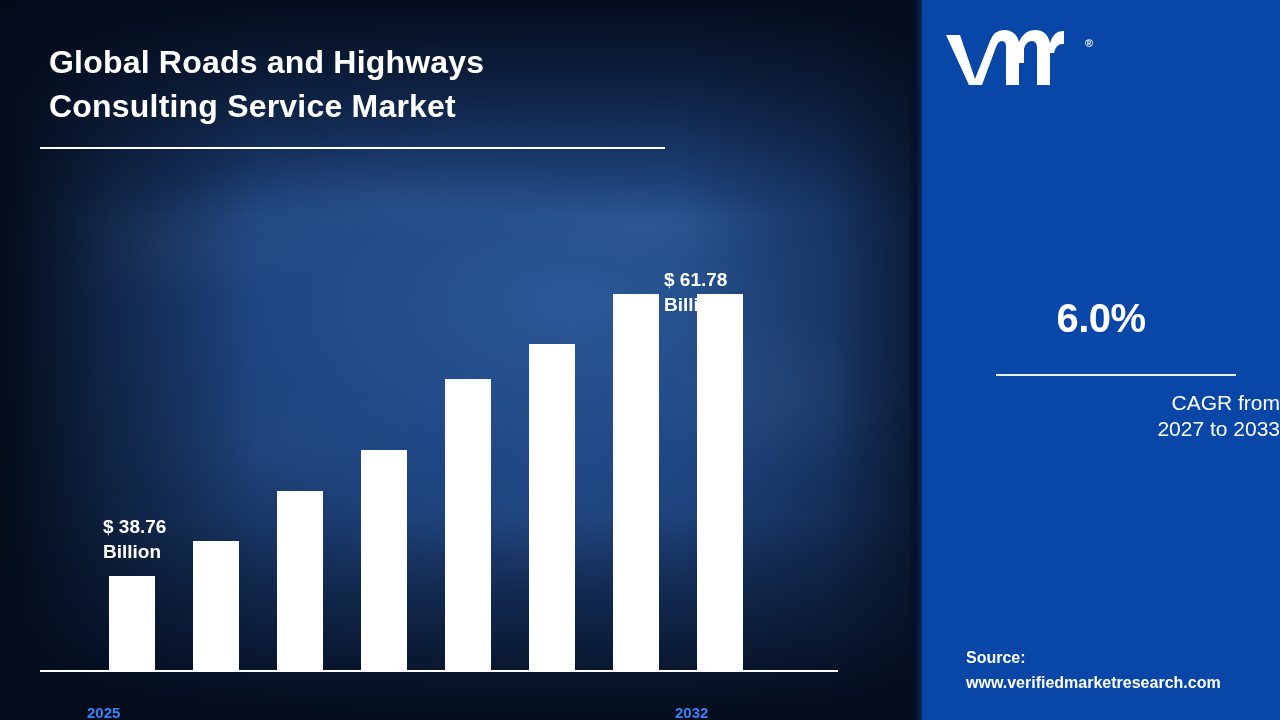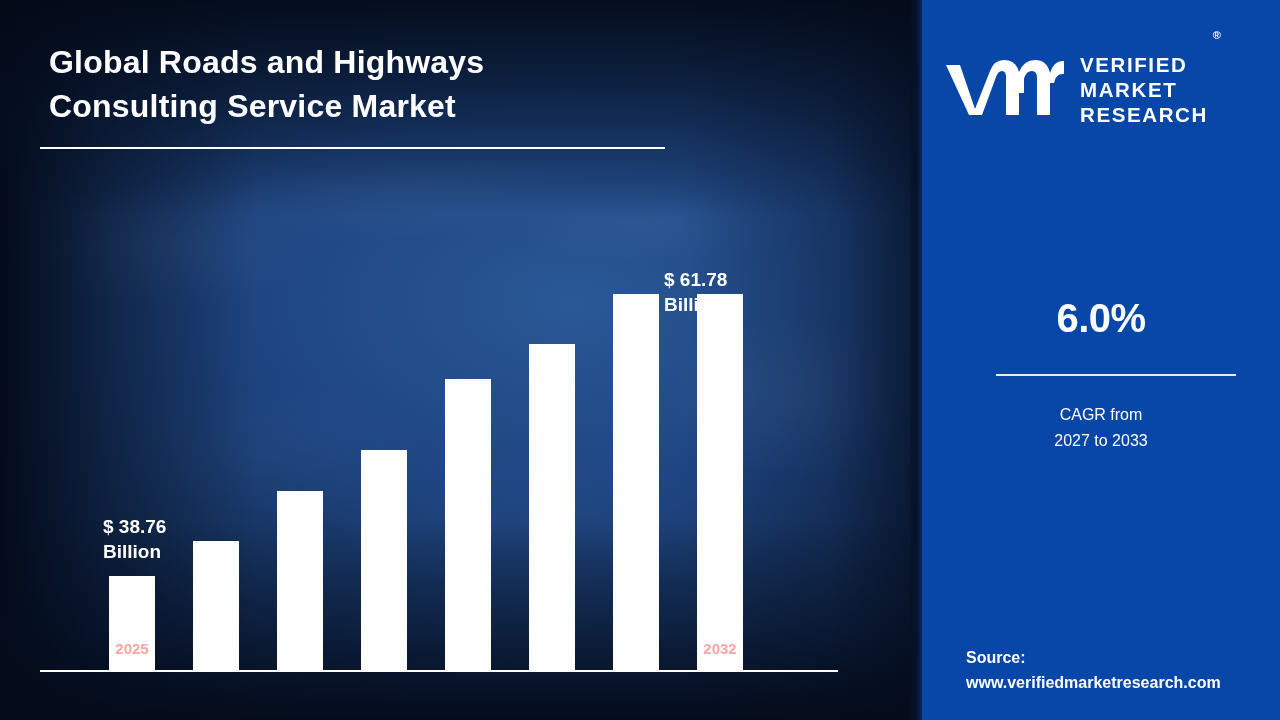--- a/index.html
+++ b/index.html
@@ -101,25 +101,25 @@
   .bar-label {
     position: absolute;
     color: #ffffff;
     font-size: 19px;
     font-weight: bold;
     line-height: 25px;
     white-space: pre-line;
   }
   .x-tick {
     position: absolute;
-    top: 640px;
-    color: #fca5a5;
+    top: 704px;
+    color: #3b82f6;
     font-size: 15px;
     font-weight: bold;
-    text-align: center;
+    text-align: left;
     width: 90px;
   }
 
   
   .right-panel {
     position: absolute;
     left: 922px;
     top: 0;
     width: 358px;
     height: 720px;
@@ -176,27 +176,26 @@
     left: 74px;
     top: 374px;
     width: 240px;
     height: 2px;
     background: #e7eef7;
   }
   .cagr-caption {
     position: absolute;
     left: 0; right: 0;
     top: 390px;
-    text-align: center;
-    color: #ffffff;
-    font-size: 16px;
+    text-align: right;
+    color: #ffffff;
+    font-size: 21px;
     font-weight: normal;
     line-height: 26px;
     white-space: pre-line;
-    margin-top: 12px;
   }
 
   .source {
     position: absolute;
     left: 44px;
     top: 645px;
     color: #ffffff;
     font-size: 16px;
     font-weight: bold;
     line-height: 25px;
@@ -246,23 +245,20 @@
 
   <div class="right-panel">
 
     <div class="logo">
       <svg class="logo-mark" viewBox="0 0 122 66">
         <path d="M2 8 L16 8 L31 52 L46 14 Q50 3 60 3 Q72 3 75 15 L75 58 L62 58 L62 20 Q62 14 58 14 Q54 14 52 20 L38 58 L25 58 Z" fill="#ffffff"></path>
         <path d="M75 15 Q80 3 91 3 Q103 3 106 16 L106 58 L93 58 L93 21 Q93 14 88 14 Q82 14 80 22 L80 36 L75 36 Z" fill="#ffffff"></path>
         <path d="M106 16 Q110 3 120 4 L120 17 Q112 16 110 26 L106 26 Z" fill="#ffffff"></path>
       </svg>
       <div class="logo-text">
-        <span>VERIFIED
-MARKET
-RESEARCH</span>
         <span class="logo-reg">®</span>
       </div>
     </div>
 
     <div class="cagr-value">6.0%</div>
     <div class="cagr-rule"></div>
     <div class="cagr-caption">CAGR from
 2027 to 2033</div>
 
     <div class="source">Source:

